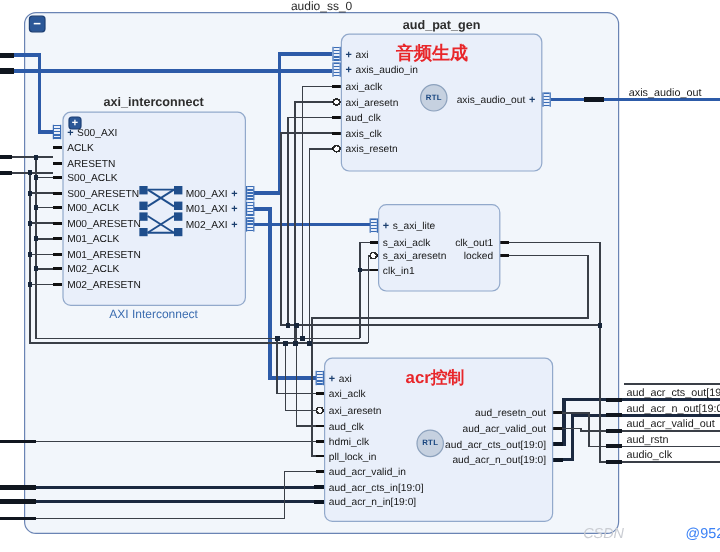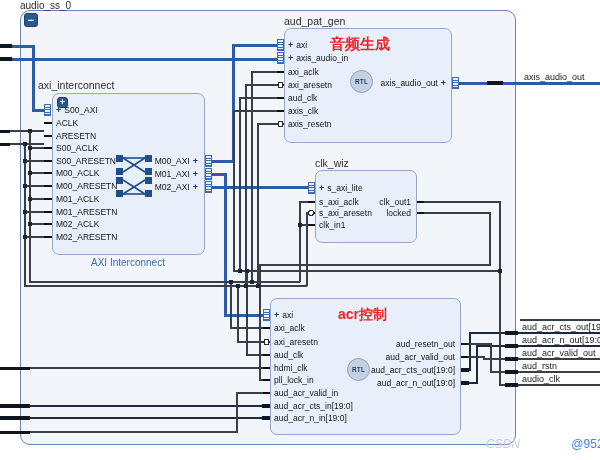--- a/index.html
+++ b/index.html
@@ -1,23 +1,23 @@
 <!DOCTYPE html>
 <html><head>
 <meta charset="utf-8">
 <style>
   html,body{margin:0;padding:0;background:#ffffff;}
   .stage{position:relative;width:600px;height:460px;background:#ffffff;overflow:hidden;
          font-family:"Liberation Sans", sans-serif;}
   .abs{position:absolute;}
   .container{left:20px;top:10px;width:496px;height:435px;background:#f2f6fb;
              border:1.4px solid #6a84b4;border-radius:10px;box-sizing:border-box;}
-  .diagram-title{left:20px;top:0px;width:496px;text-align:left;font-size:10px;color:#2b2b2b;}
+  .diagram-title{left:20px;top:0px;width:496px;text-align:center;font-size:10px;color:#2b2b2b;}
   .block{background:#e9effa;border:1.2px solid #92a9cb;border-radius:7px;box-sizing:border-box;}
-  .btitle{font-size:10.5px;color:#2e2e2e;white-space:nowrap;}
+  .btitle{font-size:10.5px;color:#2e2e2e;text-align:center;white-space:nowrap;font-weight:bold;}
   .btype{font-size:10px;color:#3c6db0;text-align:center;white-space:nowrap;}
   .p{position:absolute;height:10px;line-height:10px;font-size:8.5px;color:#151515;
      white-space:nowrap;display:flex;align-items:center;gap:3px;}
   .p.r{justify-content:flex-end;}
   .plus{font-size:9px;font-weight:bold;color:#1a3e6e;line-height:10px;}
   .sq-btn{display:flex;align-items:center;justify-content:center;background:#2b5797;
           color:#ffffff;border:1px solid #1c3f74;border-radius:3px;font-weight:bold;
           box-sizing:border-box;padding:0;cursor:pointer;}
   .collapse{left:24px;top:13px;width:14px;height:14px;font-size:11px;line-height:12px;}
   .expand{left:57px;top:97px;width:11px;height:11px;font-size:9px;line-height:9px;}
@@ -276,21 +276,20 @@
       <span>axis_clk</span>
     </div>
   <div class="p" style="left:288px;top:119px">
       <span>axis_resetn</span>
     </div>
   <div class="p r" style="right:154px;top:78px">
       <span>axis_audio_out</span>
       <span class="plus">+</span>
     </div>
 
-  <div class="abs btitle" style="left:315px;top:157px;width:102px">clk_wiz</div>
   <div class="abs block" style="left:315px;top:170px;width:102px;height:73px"></div>
 
   <div class="p" style="left:319px;top:183px">
       <span class="plus">+</span>
       <span>s_axi_lite</span>
     </div>
   <div class="p" style="left:319px;top:197px">
       <span>s_axi_aclk</span>
     </div>
   <div class="p" style="left:319px;top:208px">

